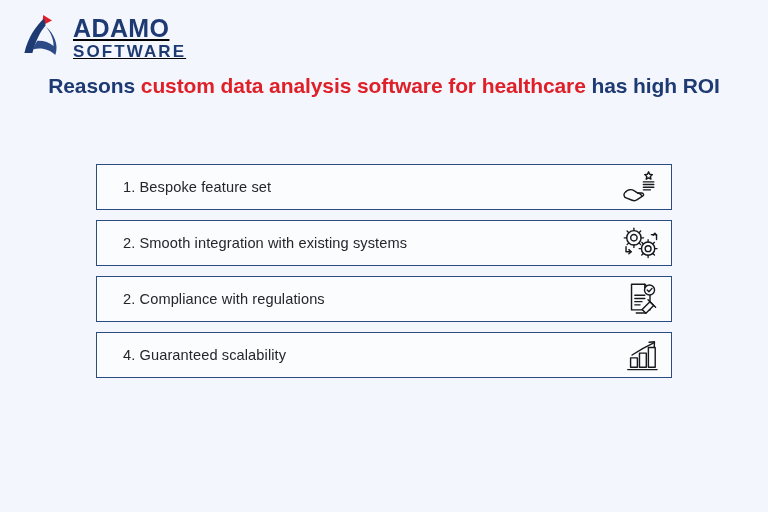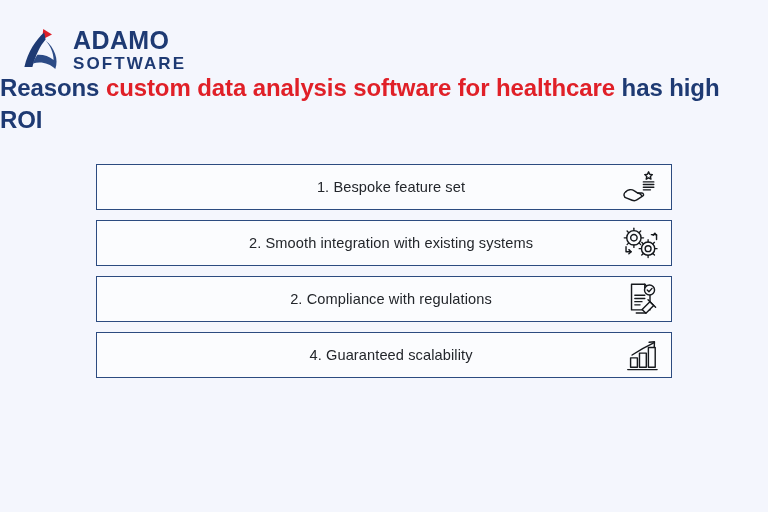--- a/index.html
+++ b/index.html
@@ -13,25 +13,25 @@
     background: #f4f6fd;
     font-family: "Liberation Sans", sans-serif;
     position: relative;
     overflow: hidden;
   }
 
   
   .logo {
     position: absolute;
     left: 18px;
-    top: 24px;
-    display: flex;
-    align-items: center;
+    top: 12px;
+    display: flex;
     gap: 9px;
     height: 52px;
+    text-decoration: underline;
   }
   .logo-mark {
     width: 46px;
     height: 48px;
     flex: 0 0 auto;
     display: block;
   }
   .logo-words {
     display: flex;
     flex-direction: column;
@@ -54,21 +54,22 @@
     line-height: 1.15;
     margin-top: 1px;
   }
 
   
   .title {
     position: absolute;
     left: 0;
     top: 72px;
     width: 768px;
-    font-size: 24px;
+    text-align: center;
+    font-size: 21px;
     font-weight: bold;
     line-height: 1.35;
     letter-spacing: -0.1px;
   }
   .t-navy { color: #1e3a73; }
   .t-red  { color: #e02028; }
 
   
   .list {
     position: absolute;
@@ -80,21 +81,20 @@
     gap: 10px;
   }
   .row {
     position: relative;
     height: 46px;
     background: #fbfcfe;
     border: 1.4px solid #2c4b80;
     display: flex;
     align-items: center;
     padding: 0 12px 0 26px;
-    justify-content: center;
   }
   .row-label {
     font-size: 14.6px;
     color: #23262b;
     letter-spacing: 0.1px;
     white-space: nowrap;
   }
   .row-icon {
     position: absolute;
     right: 8px;

